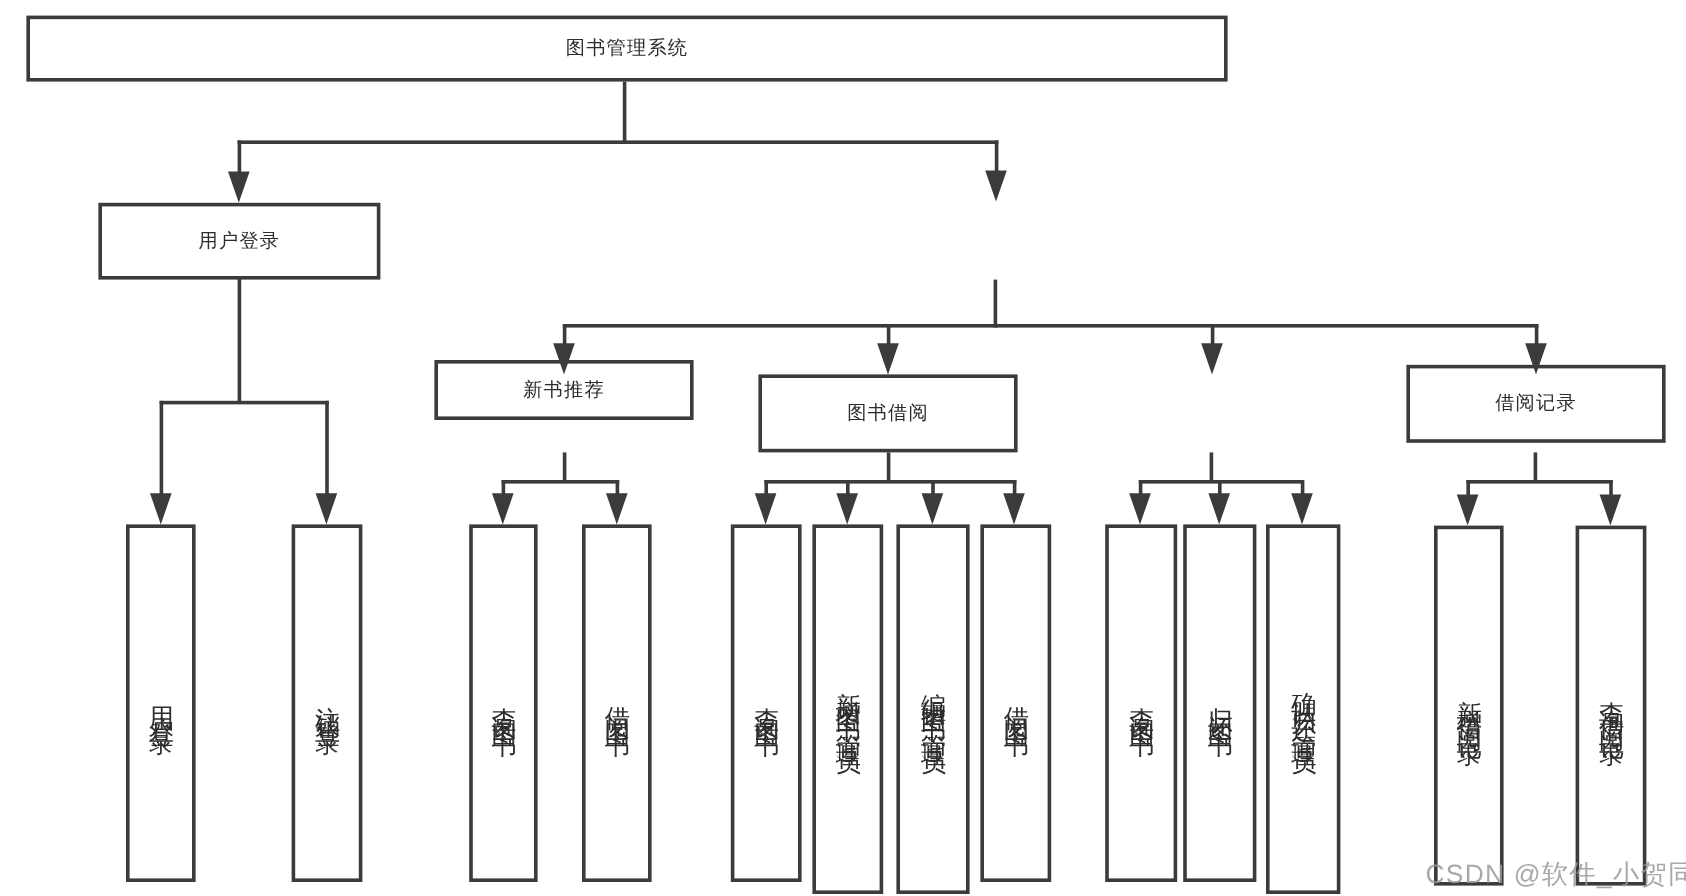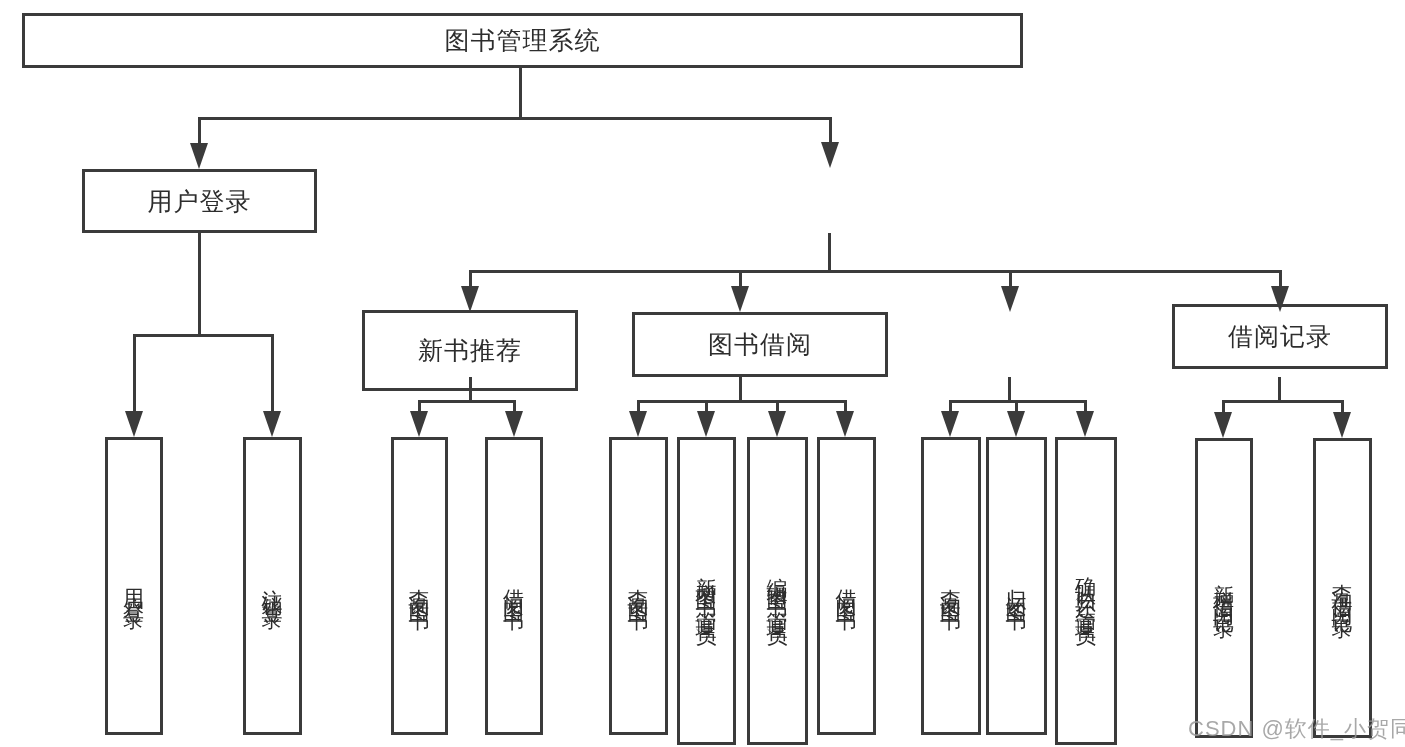--- a/index.html
+++ b/index.html
@@ -10,21 +10,21 @@
   }
   html,body{margin:0;padding:0;background:var(--background);}
   .canvas{
     position:relative;width:1405px;height:747px;background:var(--background);
     font-family:"Liberation Sans","DejaVu Sans",sans-serif;overflow:hidden;color:var(--text);
   }
   .node{
     position:absolute;box-sizing:border-box;border:3px solid var(--line);
     background:var(--background);display:flex;align-items:center;justify-content:center;
   }
-  .hnode{font-size:25px;letter-spacing:1px;}
+  .hnode{font-size:16px;letter-spacing:1px;}
   .leaf .lbl{
     writing-mode:vertical-rl;text-orientation:mixed;
     font-size:21px;letter-spacing:7px;line-height:1;
   }
   .line{position:absolute;background:var(--line);}
   .v{width:3px;}
   .h{height:3px;}
   .arrow{
     position:absolute;width:0;height:0;
     border-left:9px solid transparent;border-right:9px solid transparent;
@@ -41,24 +41,24 @@
 <div class="canvas">
 
   <div class="node hnode" style="left:22px;top:13px;width:1001px;height:55px">
     <span class="lbl">图书管理系统</span>
   </div>
 
   <div class="node hnode" style="left:82px;top:169px;width:235px;height:64px">
     <span class="lbl">用户登录</span>
   </div>
 
-  <div class="node hnode" style="left:362px;top:310px;width:216px;height:81px">
+  <div class="node hnode" style="left:362px;top:300px;width:216px;height:50px">
     <span class="lbl">新书推荐</span>
   </div>
-  <div class="node hnode" style="left:632px;top:312px;width:256px;height:65px">
+  <div class="node hnode" style="left:632px;top:312px;width:216px;height:65px">
     <span class="lbl">图书借阅</span>
   </div>
   <div class="node hnode" style="left:1172px;top:304px;width:216px;height:65px">
     <span class="lbl">借阅记录</span>
   </div>
 
   <div class="node leaf" style="left:105px;top:437px;width:58px;height:298px">
     <span class="lbl">用户登录</span>
   </div>
   <div class="node leaf" style="left:243px;top:437px;width:59px;height:298px">

